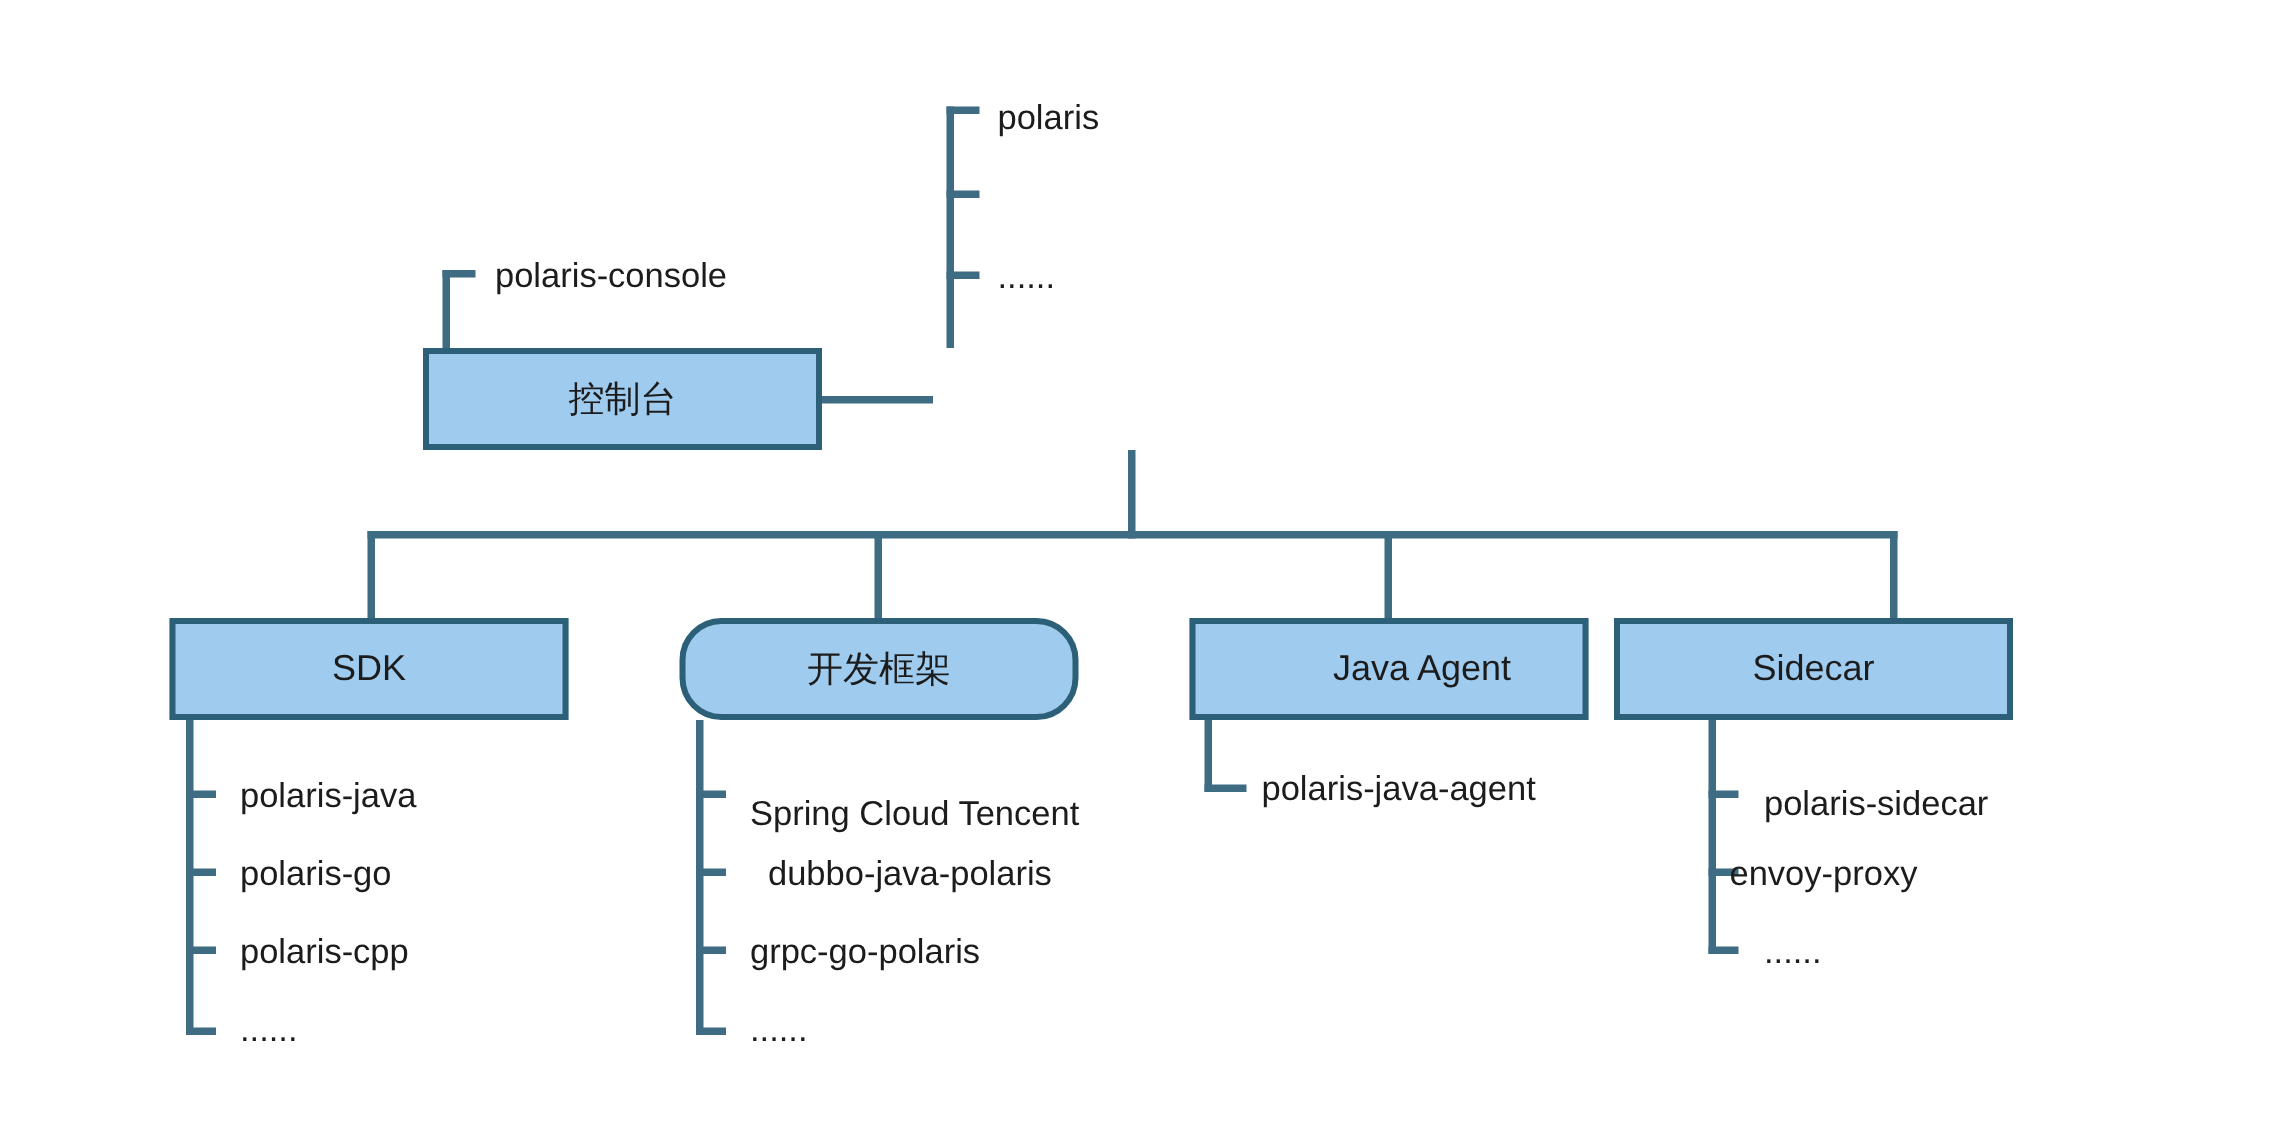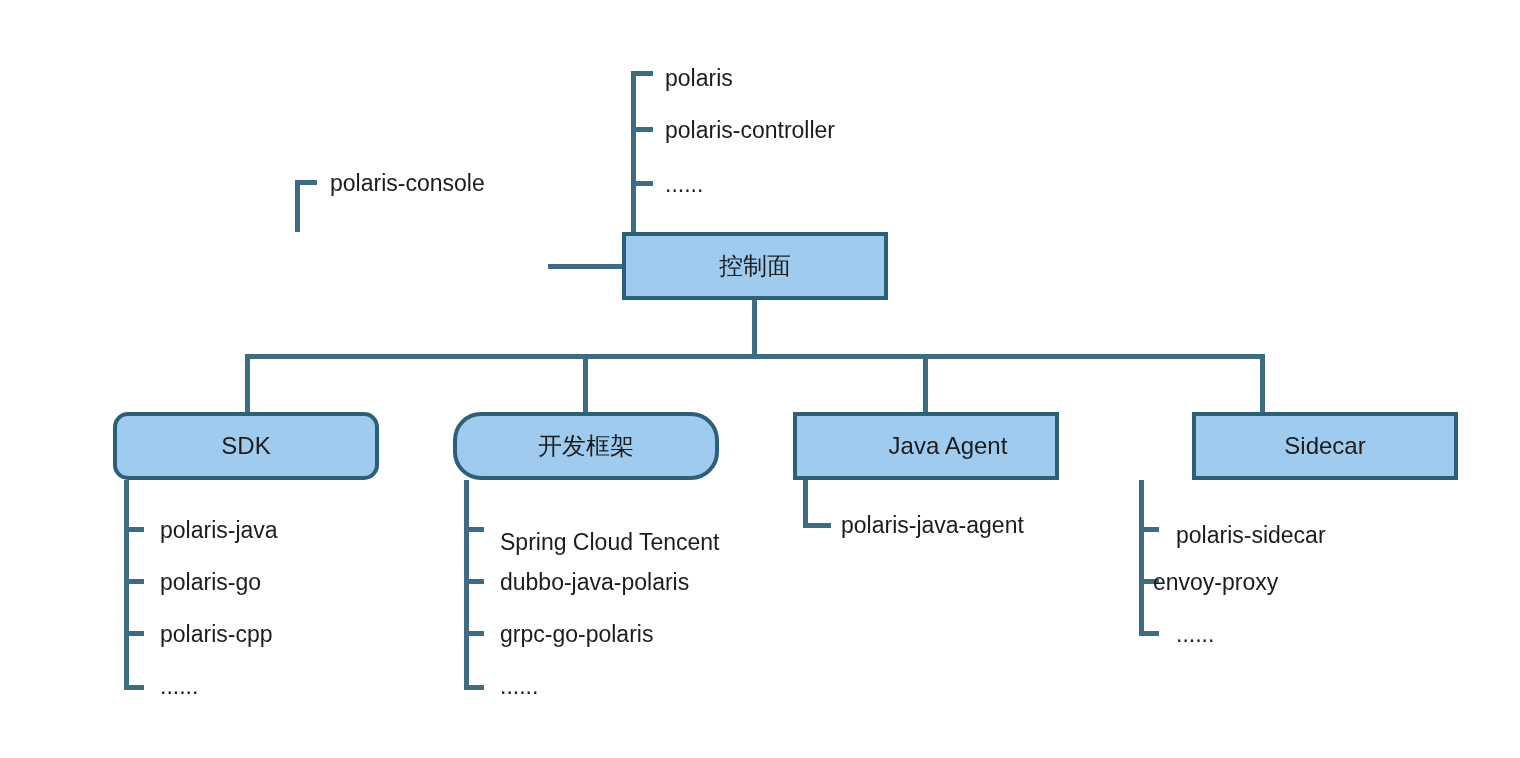--- a/index.html
+++ b/index.html
@@ -78,39 +78,38 @@
   <div class="line" style="left:464px; top:685px; width:20px; height:5px;"></div>
 
   <div class="line" style="left:803px; top:480px; width:5px; height:48px;"></div>
   <div class="line" style="left:803px; top:523px; width:28px; height:5px;"></div>
 
   <div class="line" style="left:1139px; top:480px; width:5px; height:156px;"></div>
   <div class="line" style="left:1139px; top:527px; width:20px; height:5px;"></div>
   <div class="line" style="left:1139px; top:579px; width:20px; height:5px;"></div>
   <div class="line" style="left:1139px; top:631px; width:20px; height:5px;"></div>
 
-  <div class="box" style="left:622px; top:232px;">控制面</div>
-  <div class="box" style="left:113px; top:412px;border-radius:15px;">SDK</div>
+  <div class="box" style="left:282px; top:232px;">控制台</div>
+  <div class="box" style="left:113px; top:412px;">SDK</div>
   <div class="box" style="left:453px; top:412px;border-radius:28px;">开发框架</div>
   <div class="box" style="left:793px; top:412px;padding-left:44px;">Java Agent</div>
-  <div class="box" style="left:1192px; top:412px;">Sidecar</div>
+  <div class="box" style="left:1076px; top:412px;">Sidecar</div>
 
   <div class="leaf" style="left:330px; top:169px;">polaris-console</div>
 
   <div class="leaf" style="left:665px; top:64px;">polaris</div>
-  <div class="leaf" style="left:665px; top:116px;">polaris-controller</div>
   <div class="leaf" style="left:665px; top:170px;">......</div>
 
   <div class="leaf" style="left:160px; top:516px;">polaris-java</div>
   <div class="leaf" style="left:160px; top:568px;">polaris-go</div>
   <div class="leaf" style="left:160px; top:620px;">polaris-cpp</div>
   <div class="leaf" style="left:160px; top:672px;">......</div>
 
   <div class="leaf" style="left:500px; top:516px;margin-top:12px;">Spring Cloud Tencent</div>
-  <div class="leaf" style="left:500px; top:568px;">dubbo-java-polaris</div>
+  <div class="leaf" style="left:512px; top:568px;">dubbo-java-polaris</div>
   <div class="leaf" style="left:500px; top:620px;">grpc-go-polaris</div>
   <div class="leaf" style="left:500px; top:672px;">......</div>
 
   <div class="leaf" style="left:841px; top:511px;">polaris-java-agent</div>
 
   <div class="leaf" style="left:1176px; top:521px;">polaris-sidecar</div>
   <div class="leaf" style="left:1153px; top:568px;">envoy-proxy</div>
   <div class="leaf" style="left:1176px; top:620px;">......</div>
 
 </div>

